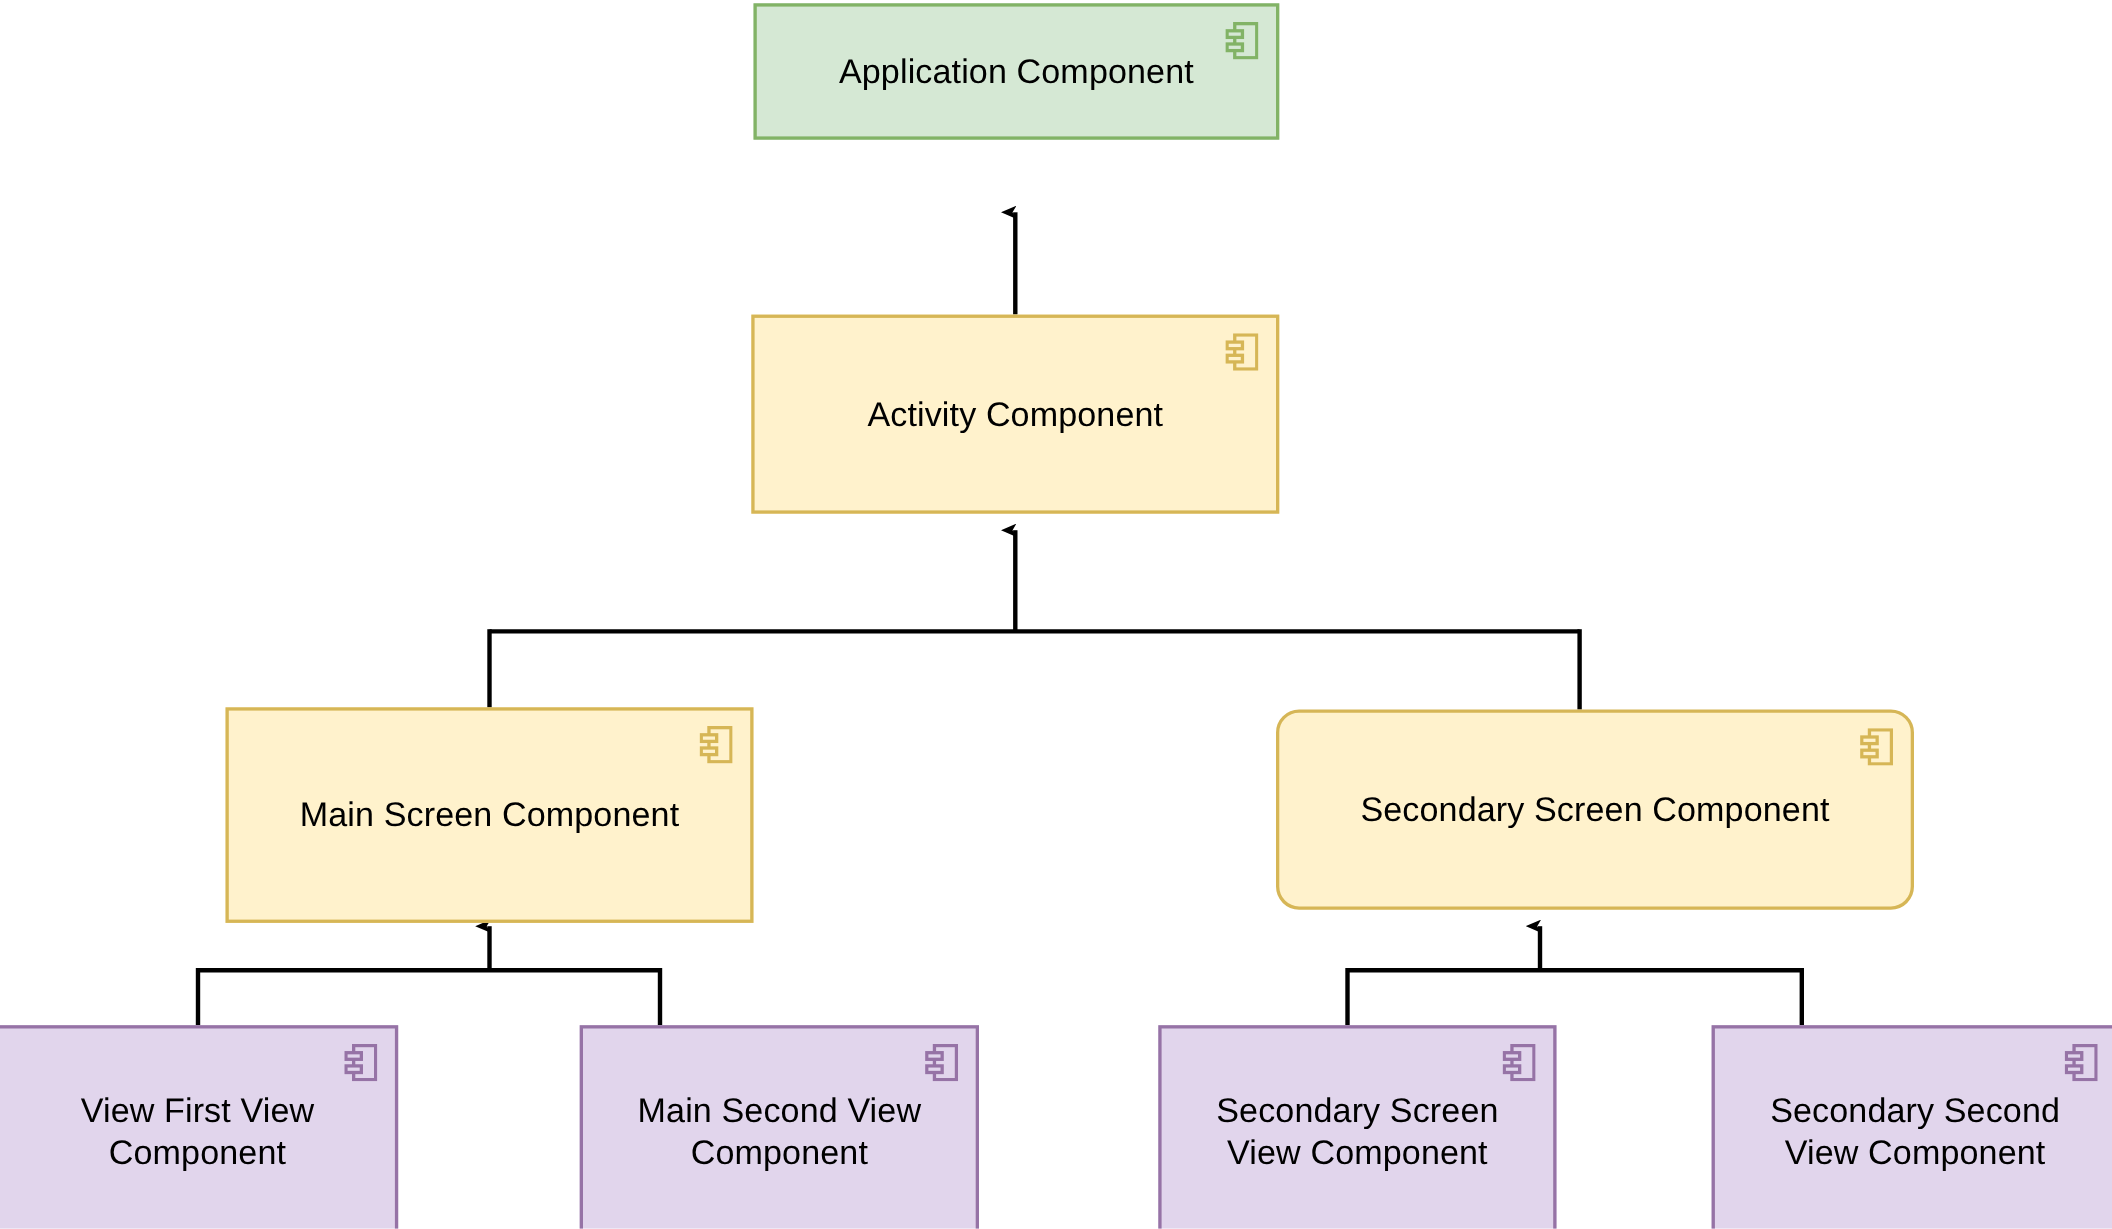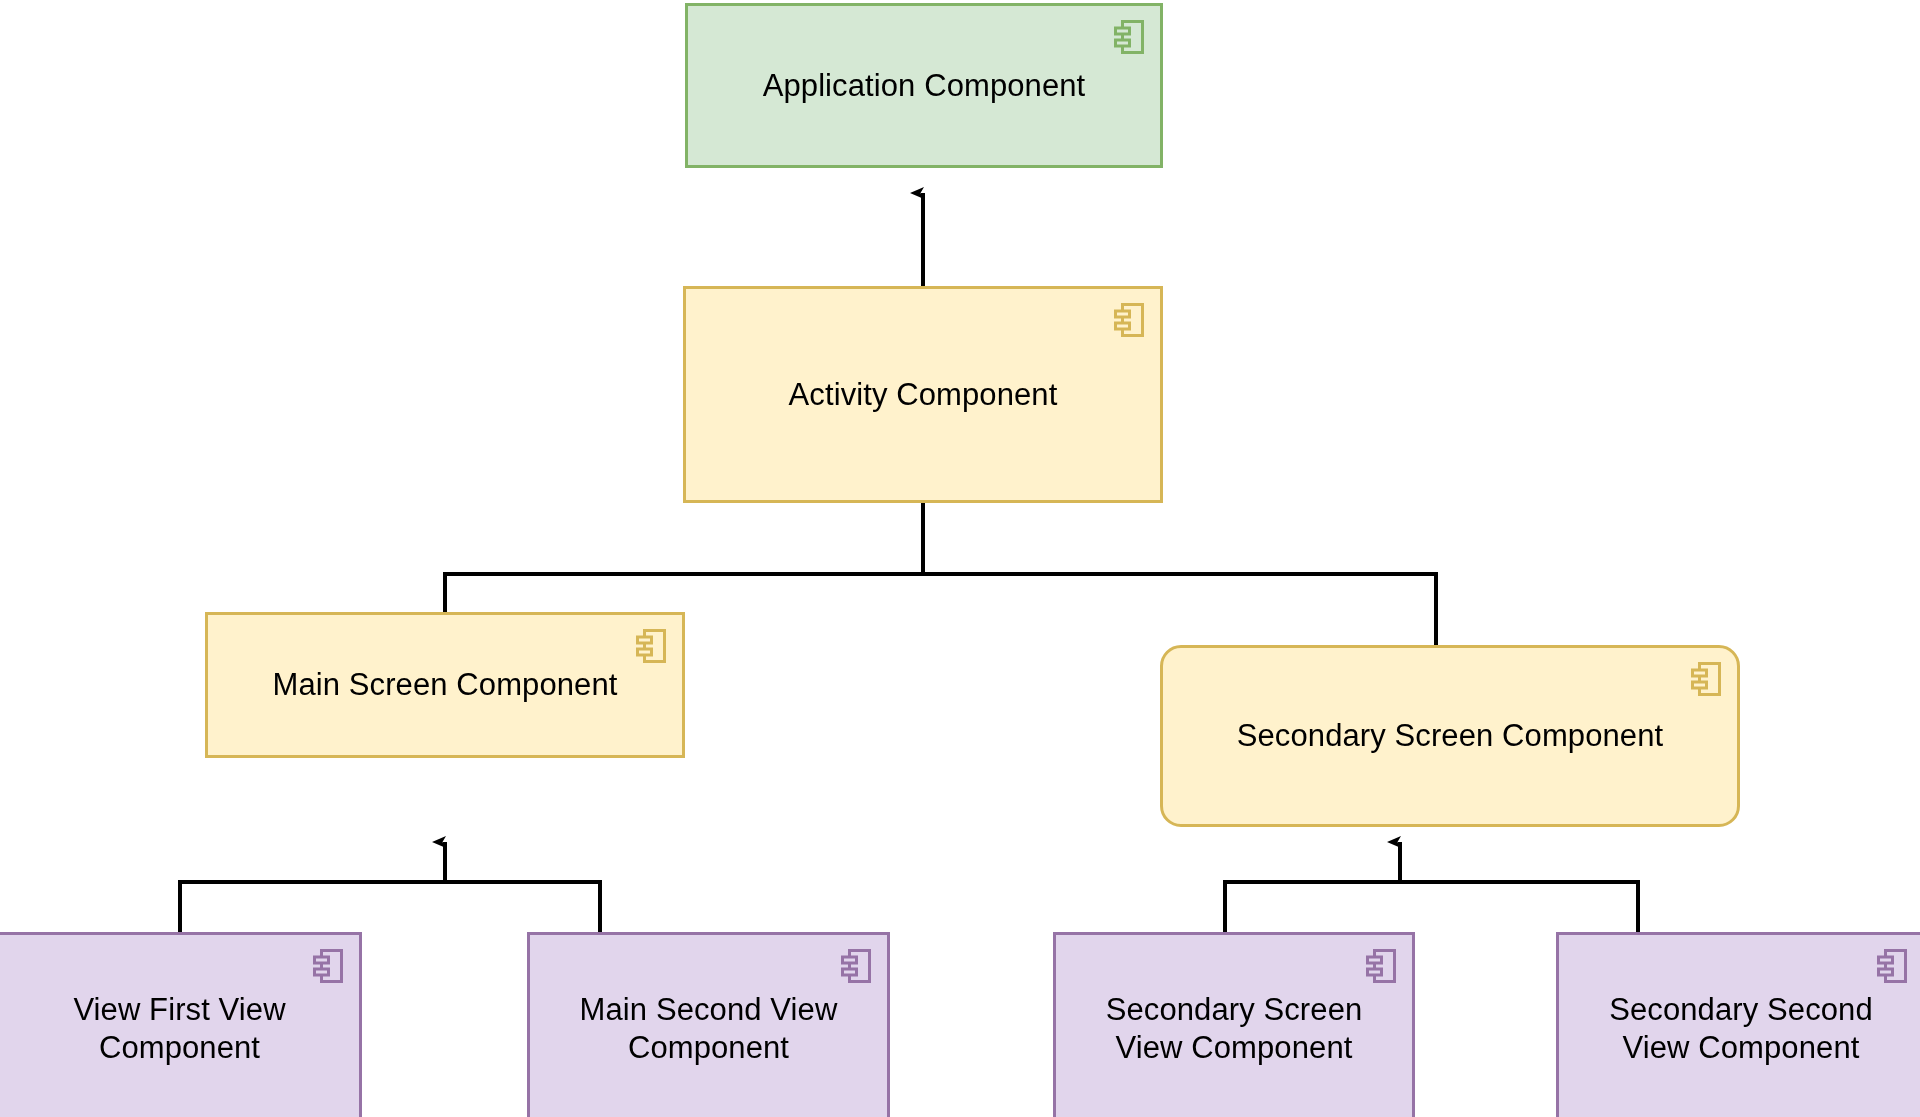--- a/index.html
+++ b/index.html
@@ -84,39 +84,39 @@
     </g>
 
     <g>
       <line x1="1400" y1="882" x2="1400" y2="842" stroke="#000000" stroke-width="4" marker-end="url(#arrowFilled)"></line>
       <line x1="1225" y1="882" x2="1638" y2="882" stroke="#000000" stroke-width="4"></line>
       <line x1="1225" y1="880" x2="1225" y2="932" stroke="#000000" stroke-width="4"></line>
       <line x1="1638" y1="880" x2="1638" y2="932" stroke="#000000" stroke-width="4"></line>
     </g>
   </svg>
 
-  <div class="node green" style="left:685px; top:3px; width:478px; height:165px;">
+  <div class="node green" style="left:685px; top:3px; width:478px; height:124px;">
     <span class="node-label">Application Component</span>
     <svg class="comp-icon" viewBox="0 0 30 34" xmlns="http://www.w3.org/2000/svg">
       <rect x="8.5" y="1.5" width="20" height="31" fill="none" stroke="#82b366" stroke-width="3"></rect>
       <rect x="1.5" y="8" width="14" height="6" fill="#d5e8d4" stroke="#82b366" stroke-width="3"></rect>
       <rect x="1.5" y="20" width="14" height="6" fill="#d5e8d4" stroke="#82b366" stroke-width="3"></rect>
     </svg>
   </div>
 
-  <div class="node yellow" style="left:683px; top:286px; width:480px; height:217px;">
+  <div class="node yellow" style="left:683px; top:286px; width:480px; height:181px;">
     <span class="node-label">Activity Component</span>
     <svg class="comp-icon" viewBox="0 0 30 34" xmlns="http://www.w3.org/2000/svg">
       <rect x="8.5" y="1.5" width="20" height="31" fill="none" stroke="#d6b656" stroke-width="3"></rect>
       <rect x="1.5" y="8" width="14" height="6" fill="#fff2cc" stroke="#d6b656" stroke-width="3"></rect>
       <rect x="1.5" y="20" width="14" height="6" fill="#fff2cc" stroke="#d6b656" stroke-width="3"></rect>
     </svg>
   </div>
 
-  <div class="node yellow" style="left:205px; top:612px; width:480px; height:146px;">
+  <div class="node yellow" style="left:205px; top:643px; width:480px; height:196px;">
     <span class="node-label">Main Screen Component</span>
     <svg class="comp-icon" viewBox="0 0 30 34" xmlns="http://www.w3.org/2000/svg">
       <rect x="8.5" y="1.5" width="20" height="31" fill="none" stroke="#d6b656" stroke-width="3"></rect>
       <rect x="1.5" y="8" width="14" height="6" fill="#fff2cc" stroke="#d6b656" stroke-width="3"></rect>
       <rect x="1.5" y="20" width="14" height="6" fill="#fff2cc" stroke="#d6b656" stroke-width="3"></rect>
     </svg>
   </div>
 
   <div class="node yellow" style="left:1160px; top:645px; width:580px; height:182px;border-radius:21px;">
     <span class="node-label">Secondary Screen Component</span>

